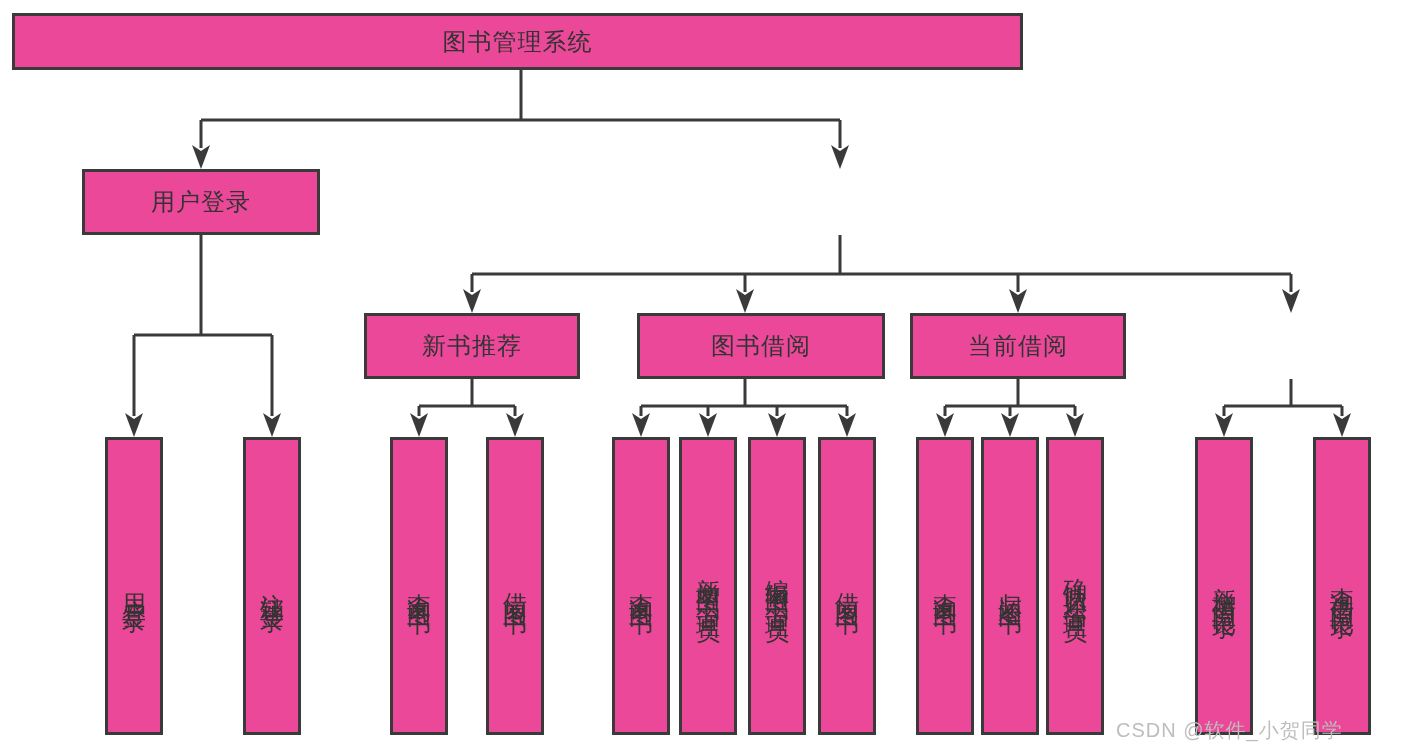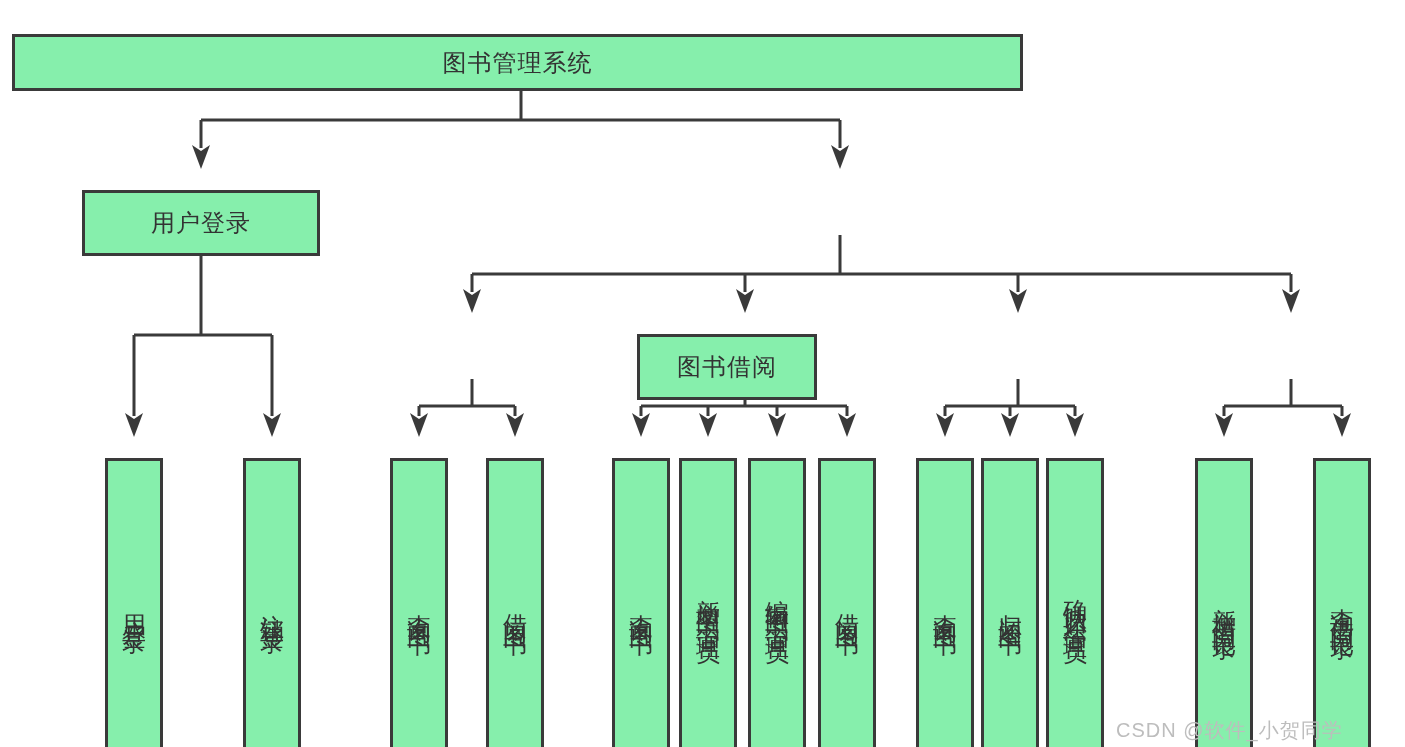--- a/index.html
+++ b/index.html
@@ -29,29 +29,28 @@
     fill: none;
   }
   .connectors polygon {
     fill: var(--line);
     stroke: none;
   }
   .node {
     position: absolute;
     box-sizing: border-box;
     border: 3px solid var(--line);
-    background: #86efac;
+    background: #ec4899;
     display: flex;
     align-items: center;
     justify-content: center;
     color: var(--text);
     font-size: 24px;
     letter-spacing: 1px;
     z-index: 2;
-    margin-top: 21px;
   }
   .leaf span {
     writing-mode: vertical-rl;
     text-orientation: mixed;
     letter-spacing: 6px;
     font-size: 24px;
     color: var(--text);
     line-height: 1;
   }
   .watermark {
@@ -104,22 +103,28 @@
   </svg>
 
   <div class="node" style="left:12px;top:13px;width:1011px;height:57px">
     <span>图书管理系统</span>
   </div>
 
   <div class="node" style="left:82px;top:169px;width:238px;height:66px">
     <span>用户登录</span>
   </div>
 
-  <div class="node" style="left:637px;top:313px;width:180px;height:66px">
+  <div class="node" style="left:364px;top:313px;width:216px;height:66px">
+    <span>新书推荐</span>
+  </div>
+  <div class="node" style="left:637px;top:313px;width:248px;height:66px">
     <span>图书借阅</span>
+  </div>
+  <div class="node" style="left:910px;top:313px;width:216px;height:66px">
+    <span>当前借阅</span>
   </div>
 
   <div class="node leaf" style="left:105px;top:437px;width:58px;height:298px">
     <span>用户登录</span>
   </div>
   <div class="node leaf" style="left:243px;top:437px;width:58px;height:298px">
     <span>注销登录</span>
   </div>
 
   <div class="node leaf" style="left:390px;top:437px;width:58px;height:298px">

